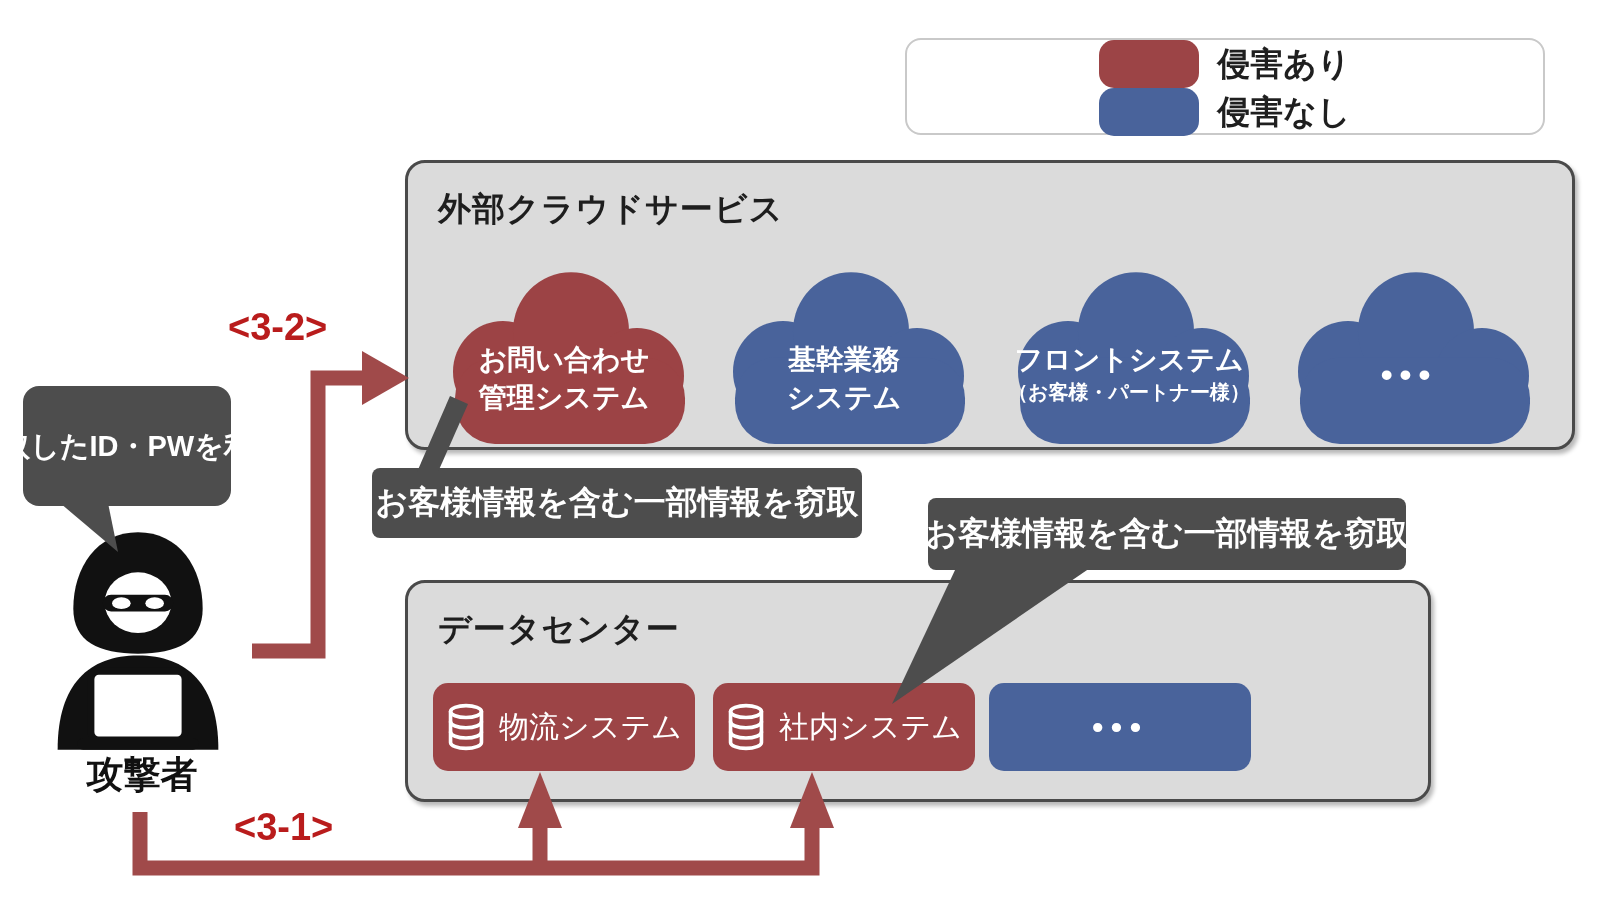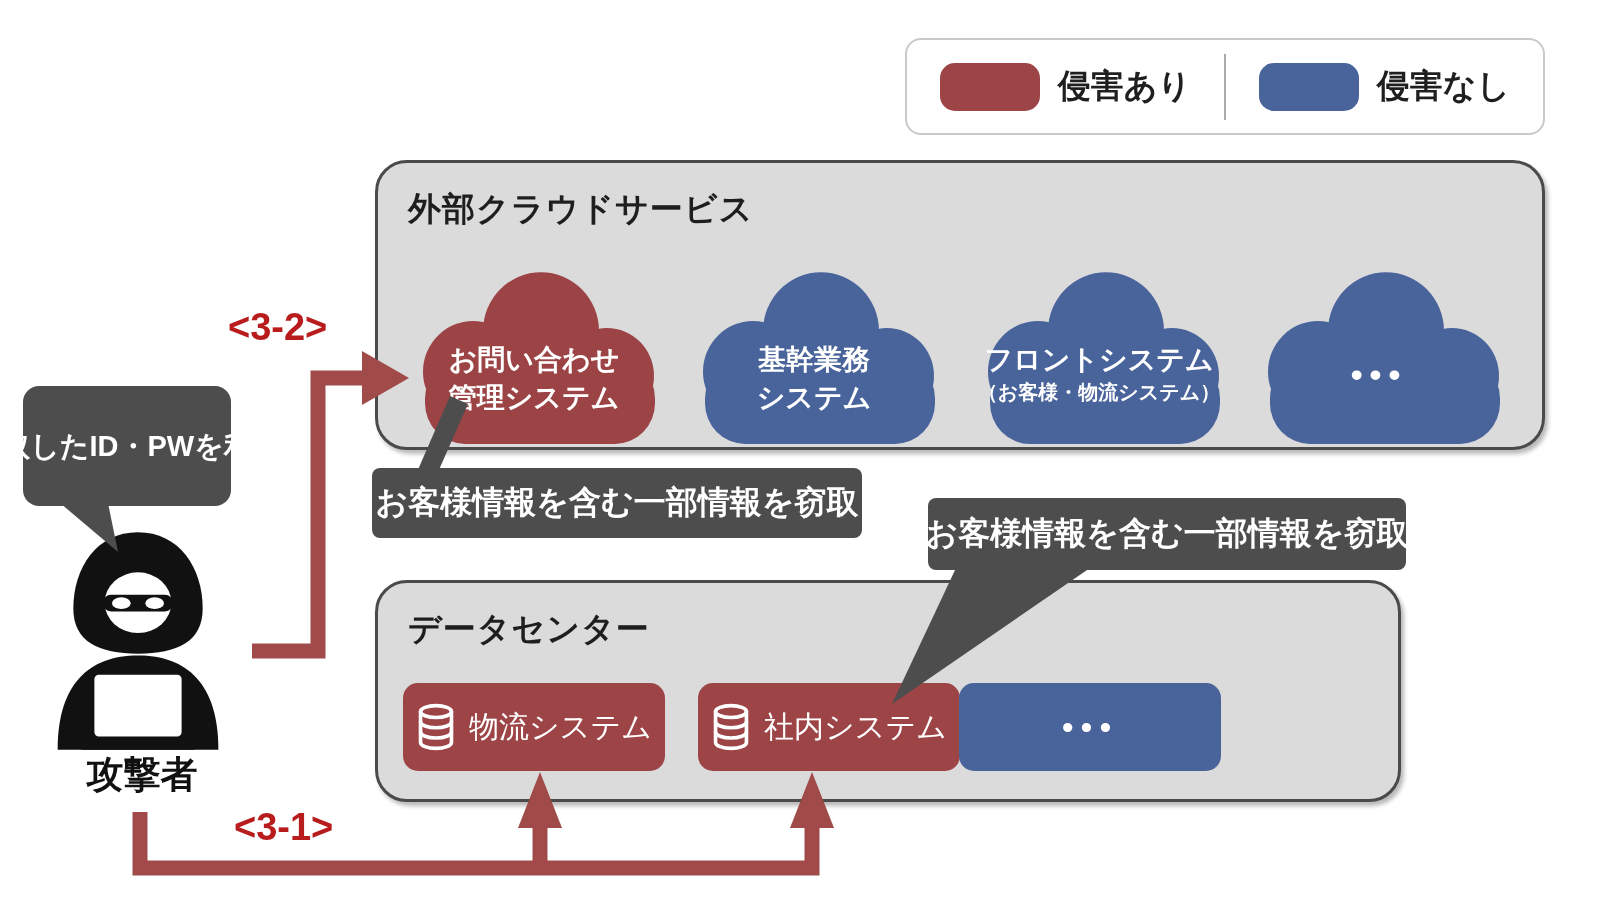--- a/index.html
+++ b/index.html
@@ -4,32 +4,32 @@
 <style>
   html,body{margin:0;padding:0;background:#fff;}
   .canvas{
     position:relative;width:1600px;height:900px;overflow:hidden;background:#fff;
     font-family:"Liberation Sans","DejaVu Sans",sans-serif;color:#1c1c1c;
   }
   
   .legend{
     position:absolute;left:905px;top:38px;width:640px;height:97px;
     background:#fff;border:2px solid #c9c9c9;border-radius:16px;
-    display:flex;align-items:center;justify-content:space-evenly;box-sizing:border-box;
+    display:flex;align-items:center;justify-content:space-evenly;box-sizing:border-box;flex-direction:column;
   }
   .legend-item{display:flex;align-items:center;gap:18px;}
   .swatch{width:100px;height:48px;border-radius:15px;display:inline-block;}
   .swatch.compromised{background:#9c4446;}
   .swatch.safe{background:#49639b;}
   .legend-label{font-size:33px;font-weight:bold;color:#1f1f1f;}
   .legend-divider{width:2px;height:66px;background:#aaa;}
   
   .panel{
-    position:absolute;background:#dbdbdb;border:3px solid #4a4a4a;border-radius:32px;
-    box-sizing:border-box;box-shadow:3px 4px 4px rgba(0,0,0,0.28);
+    position:absolute;background:#dbdbdb;border:3px solid #4a4a4a;border-radius:20px;
+    box-sizing:border-box;box-shadow:3px 4px 4px rgba(0,0,0,0.28);margin-left:30px;
   }
   .panel-title{position:absolute;left:30px;top:24px;font-size:33px;font-weight:bold;color:#1e1e1e;letter-spacing:1px;}
   .cloud-panel{left:375px;top:160px;width:1170px;height:290px;}
   .dc-panel{left:375px;top:580px;width:1026px;height:222px;}
   
   .cloud{position:absolute;top:95px;width:262px;height:188px;}
   .cloud-1{left:25px;}.cloud-2{left:305px;}.cloud-3{left:590px;}.cloud-4{left:870px;}
   .cloud.compromised{color:#9c4345;}
   .cloud.safe{color:#49639b;}
   .cloud-shape{position:absolute;left:0;top:0;width:100%;height:100%;}
@@ -40,21 +40,21 @@
   .cloud-text .sub{font-size:20px;}
   .cloud-text.dots{top:50%;font-size:34px;letter-spacing:7px;}
   
   .sysbox{
     position:absolute;top:100px;width:262px;height:88px;border-radius:15px;
     display:flex;align-items:center;justify-content:center;gap:13px;
     color:#fff;font-size:30px;font-weight:normal;box-sizing:border-box;
   }
   .sysbox.compromised{background:#9c4446;}
   .sysbox.safe{background:#49639b;}
-  .sys-1{left:25px;}.sys-2{left:320px;text-align:center;}.sys-3{left:581px;}
+  .sys-1{left:25px;}.sys-2{left:305px;text-align:center;}.sys-3{left:581px;}
   .sysbox .dots{font-size:34px;letter-spacing:7px;}
   
   .callout{
     position:absolute;background:#4d4d4d;border-radius:8px;color:#fff;
     display:flex;align-items:center;justify-content:center;
     font-size:32px;font-weight:bold;box-sizing:border-box;white-space:nowrap;
   }
   .callout-cloud{left:372px;top:468px;width:490px;height:70px;}
   .callout-dc{left:928px;top:498px;width:478px;height:72px;}
   .speech-bubble{
@@ -128,21 +128,21 @@
       <svg class="cloud-shape" viewBox="0 0 262 185" preserveAspectRatio="none">
         <g fill="currentColor">
           <circle cx="70" cy="112" r="50"></circle>
             <circle cx="138" cy="72" r="58"></circle>
           <circle cx="204" cy="116" r="47"></circle>
             <rect x="22" y="98" width="230" height="85" rx="40"></rect>
         </g>
       </svg>
       <div class="cloud-text">
         <div>フロントシステム</div>
-        <div class="sub">（お客様・物流システム）</div>
+        <div class="sub">（お客様・パートナー様）</div>
       </div>
     </div>
 
     <div class="cloud cloud-4 safe">
       <svg class="cloud-shape" viewBox="0 0 262 185" preserveAspectRatio="none">
         <g fill="currentColor">
           <circle cx="70" cy="112" r="50"></circle>
             <circle cx="138" cy="72" r="58"></circle>
           <circle cx="204" cy="116" r="47"></circle>
             <rect x="22" y="98" width="230" height="85" rx="40"></rect>

